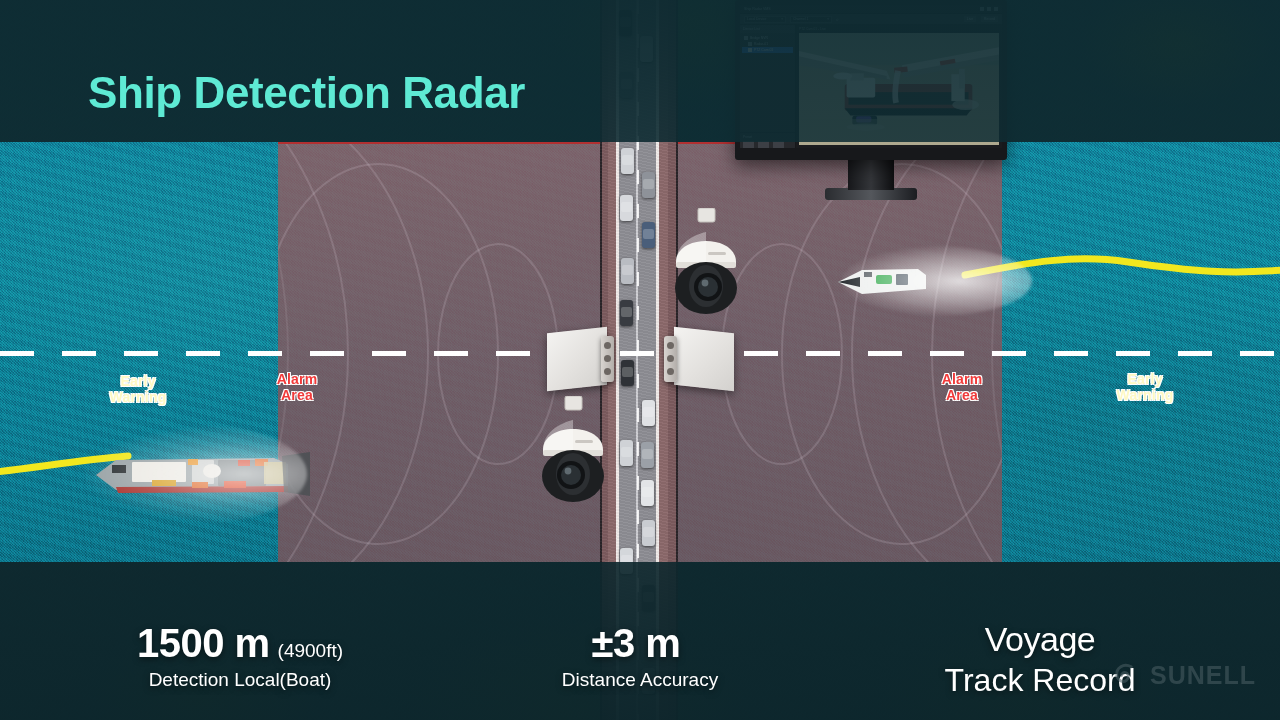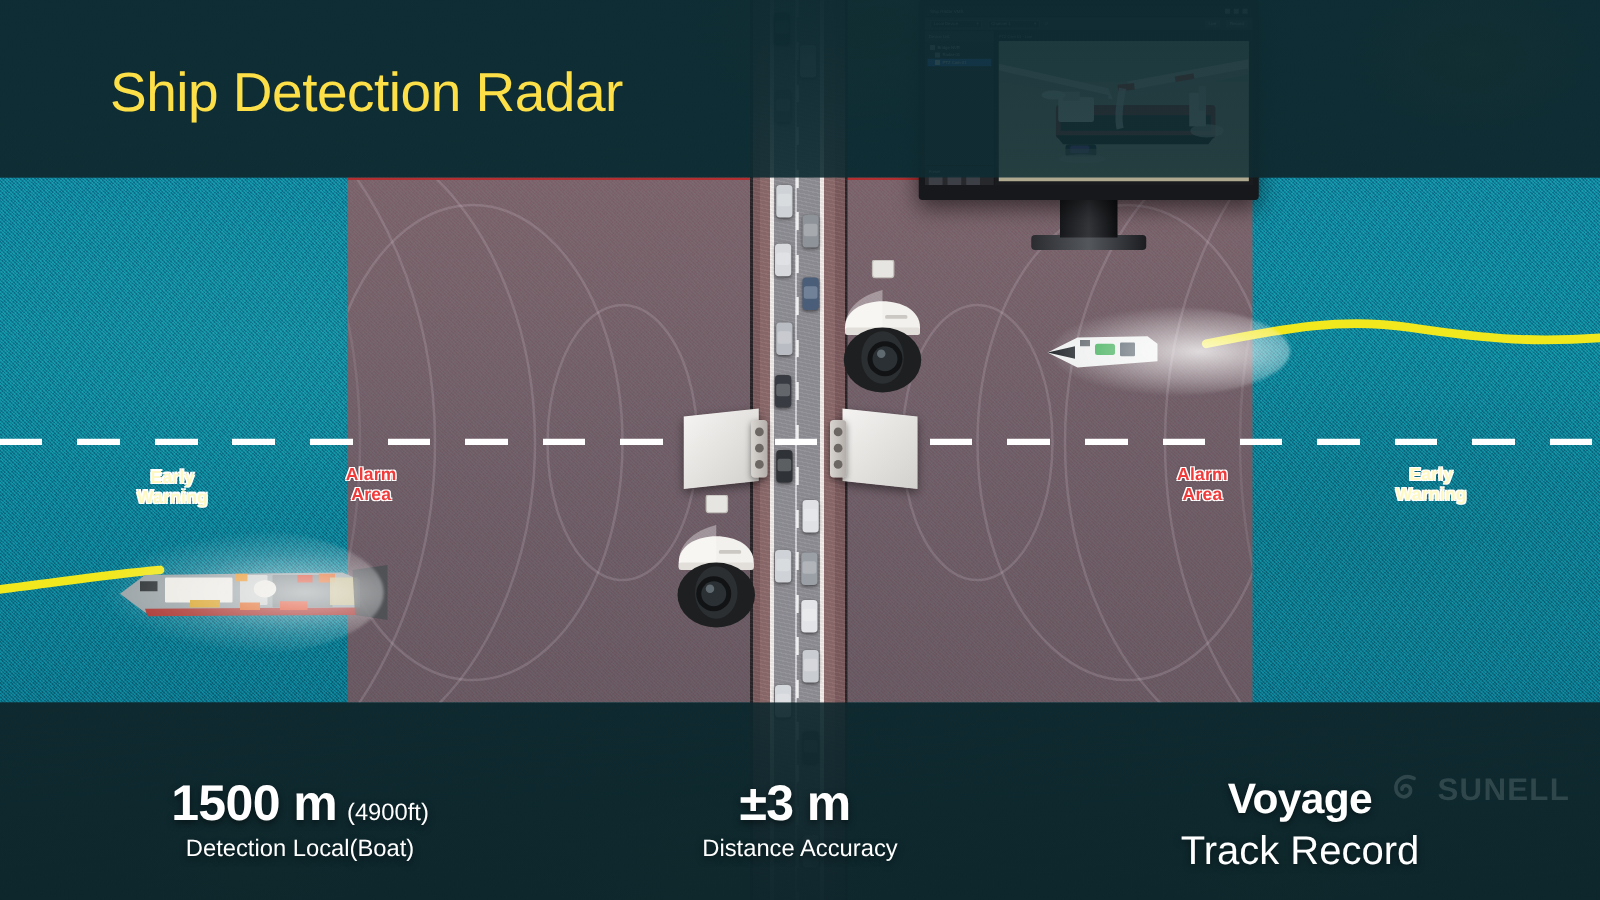--- a/index.html
+++ b/index.html
@@ -181,38 +181,38 @@
   .vms-main{ flex:1; background:#1a1b1e; padding:2px 3px 3px; display:flex; flex-direction:column; }
   .vms-main-h{ height:6px; font-size:3.2px; color:#80868e; }
   .video{ flex:1; position:relative; overflow:hidden;
       background:linear-gradient(180deg,#b9b29b 0%, #aca78f 45%, #9e9c84 100%); }
 
   
   .band-top{ position:absolute; left:0; right:0; top:0; height:142px; }
   .band-bot{ position:absolute; left:0; right:0; top:562px; height:158px; }
 
   .title{
-    position:absolute; left:88px; top:50px;
-    font-size:44px; font-weight:400; letter-spacing:-.4px;
-    color:#fde047;
+    position:absolute; left:88px; top:68px;
+    font-size:44px; font-weight:700; letter-spacing:-.4px;
+    color:#5eead4;
   }
 
   .stats{ position:absolute; left:0; right:0; top:586px; display:flex;margin-top:36px; }
   .stat{ flex:1; text-align:center; color:#fff; }
   .stat .big{ font-size:40px; font-weight:700; letter-spacing:-.5px; line-height:1.05;
       text-shadow:0 2px 6px rgba(0,0,0,.5); }
   .stat .big .unit{ font-size:19px; font-weight:400; margin-left:8px; letter-spacing:0; }
   .stat .sub{ font-size:19px; font-weight:400; margin-top:4px; line-height:1.25;
       text-shadow:0 2px 6px rgba(0,0,0,.5); }
   .stat.s1{ flex:0 0 480px; }
   .stat.s2{ flex:0 0 320px; }
   .stat.s3{ flex:1; }
-  .stat.s3 .big{ font-size:34px; font-weight:700; }
-
-  .logo{ position:absolute; right:24px; top:616px; display:flex; align-items:center;
+  .stat.s3 .big{ font-size:34px; font-weight:400; }
+
+  .logo{ position:absolute; right:24px; top:660px; display:flex; align-items:center;
      gap:11px; opacity:.55; }
   .logo .word{ font-size:25px; font-weight:700; color:#4b5f64; letter-spacing:1px; }
 </style>
 </head>
 <body>
 
 <div id="stage">
 
   <div class="bg-base"></div>
   <div class="bg-noise"></div>

